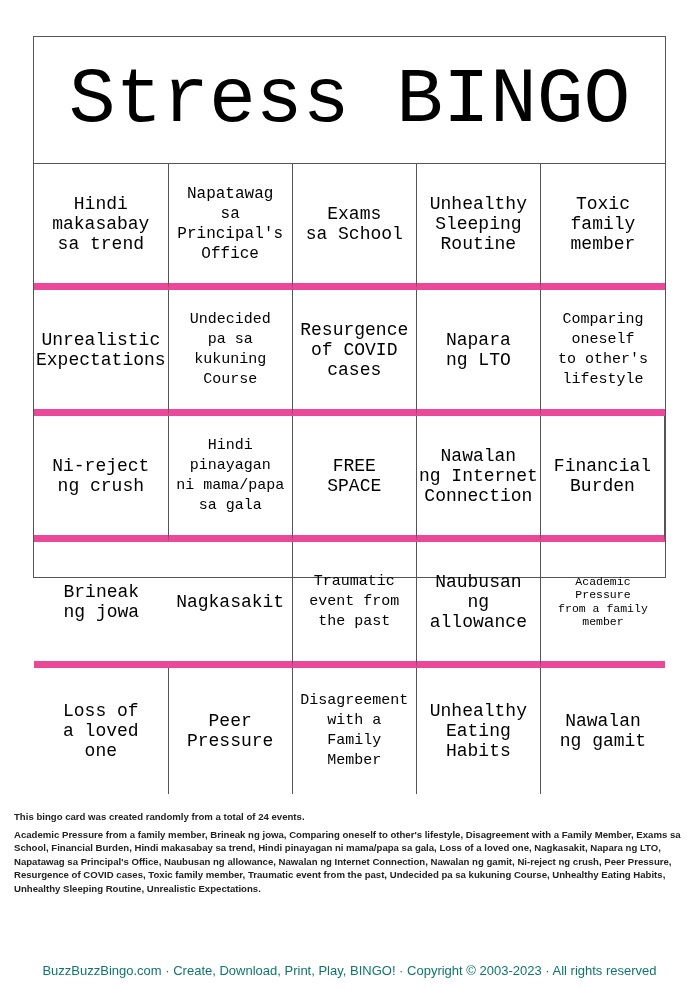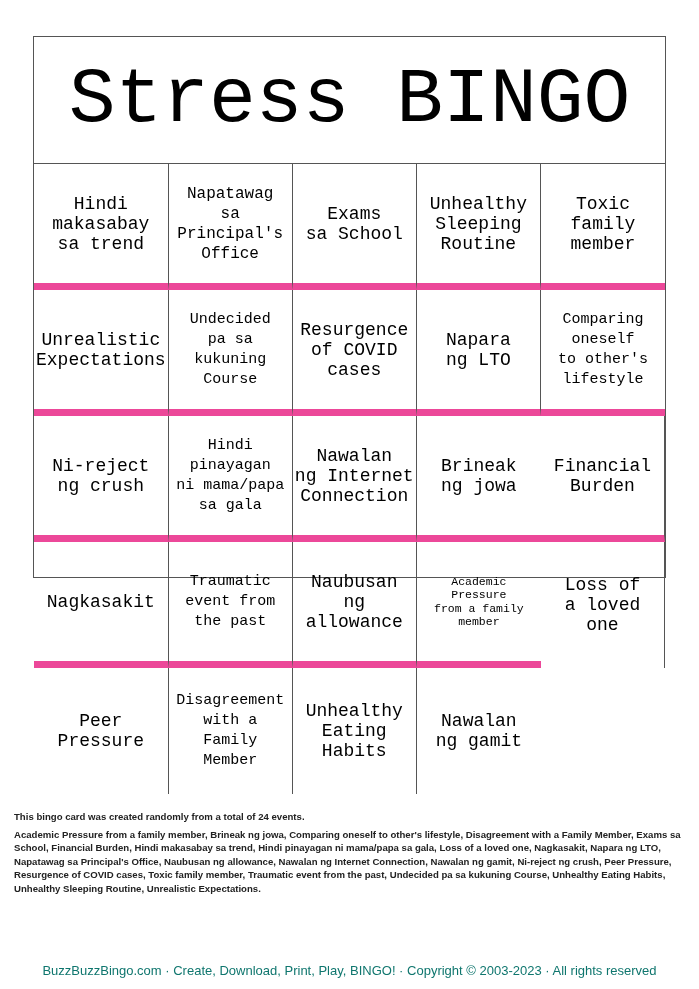--- a/index.html
+++ b/index.html
@@ -52,27 +52,29 @@
       <div class="cell s15 c5">Comparing
 oneself
 to other's
 lifestyle</div>
       <div class="cell s18">Ni-reject
 ng crush</div>
       <div class="cell s15">Hindi
 pinayagan
 ni mama/papa
 sa gala</div>
+      <div class="cell s18">FREE
+SPACE</div>
       <div class="cell s18">Nawalan
 ng Internet
 Connection</div>
+      <div class="cell s18">Financial
+Burden</div>
       <div class="cell s18 c5">Brineak
 ng jowa</div>
-      <div class="cell s18">Financial
-Burden</div>
       <div class="cell s18">Nagkasakit</div>
       <div class="cell s15">Traumatic
 event from
 the past</div>
       <div class="cell s18">Naubusan
 ng
 allowance</div>
       <div class="cell s12 c5">Academic
 Pressure
 from a family

